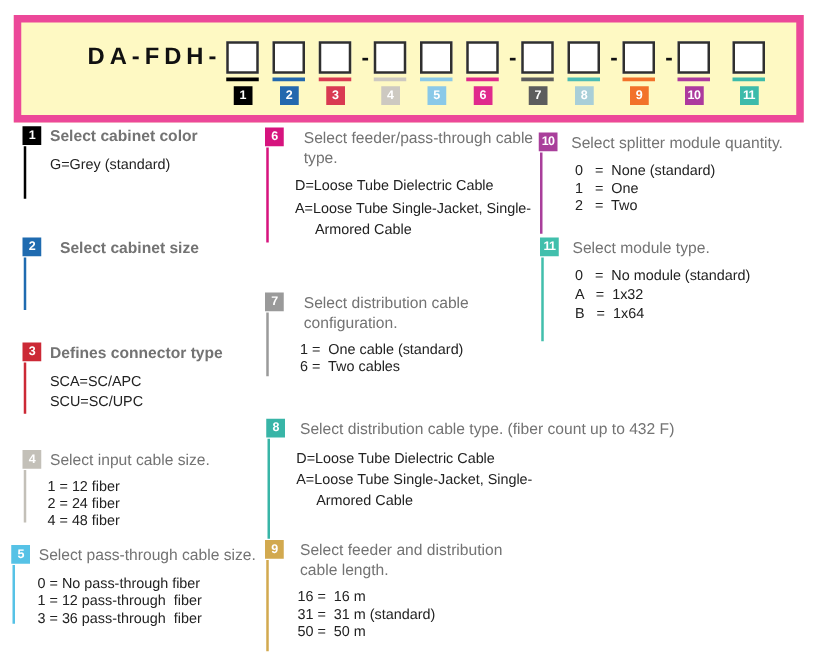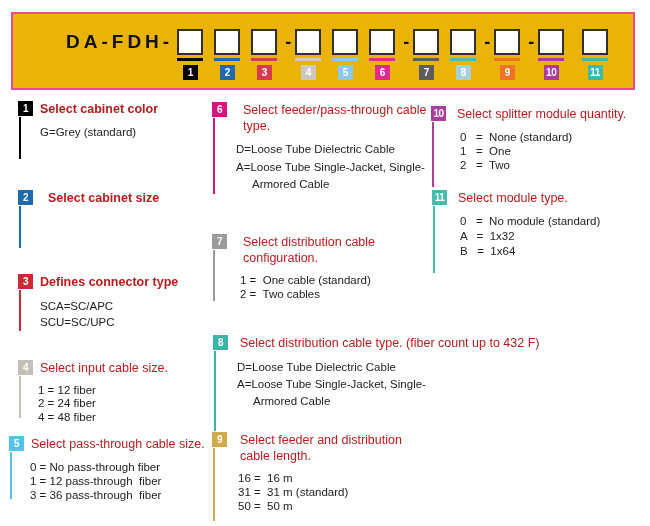--- a/index.html
+++ b/index.html
@@ -3,21 +3,21 @@
 <meta charset="utf-8">
 <style>
   html,body{margin:0;padding:0;background:#ffffff;}
   #stage{
     position:relative;width:650px;height:526px;background:#ffffff;
     font-family:"Liberation Sans", sans-serif;color:#1a1a1a;overflow:hidden;
   }
   
   .diagram{
     position:absolute;left:11px;top:12px;width:620px;height:74px;
-    border:2px solid #ec4899;background:#eab308;
+    border:6px solid #ec4899;background:#fef9c3;
   }
   .pn-row{display:flex;align-items:flex-start;padding:15px 0 0 53px;}
   .prefix{
     font-weight:bold;font-size:19px;letter-spacing:4px;line-height:26px;
     margin-right:4px;color:#111;white-space:nowrap;
   }
   .cell{display:flex;flex-direction:column;align-items:center;width:26px;margin-right:11px;flex:0 0 auto;}
   .pbox{width:22px;height:22px;border:2px solid #2f2f2f;background:#fff;box-sizing:content-box;}
   .punder{width:26px;height:3px;margin-top:3px;}
   .pbadge{
@@ -27,21 +27,21 @@
   .gdash{font-weight:bold;font-size:18px;line-height:26px;margin:0 4px 0 -3px;color:#111;}
   
   .section{position:absolute;}
   .badge{
     position:absolute;left:0;top:0;width:15px;height:15px;color:#fff;
     font-size:10px;font-weight:bold;display:flex;align-items:center;justify-content:center;
     letter-spacing:-0.5px;
   }
   .vline{position:absolute;left:1px;top:16px;width:2px;}
   .content{position:relative;padding-top:1px;}
-  .title{font-size:12.5px;line-height:15.5px;color:#b91c1c;}
+  .title{font-size:12.5px;line-height:15.5px;color:#737373;}
   .title.bold{font-weight:bold;}
   .opts{margin-top:7px;}
   .opt{font-size:11.5px;color:#222;white-space:pre-wrap;}
 </style>
 </head>
 <body>
 
 <div id="stage">
 
   <div class="diagram">
@@ -175,21 +175,21 @@
           </div>
         </div>
       </div>
       <div class="section" style="left: 212px; top: 234px; width: 200px;">
         <span class="badge" style="background:#9a9a9a">7</span>
         <div class="vline" style="background:#9a9a9a;height:51px"></div>
         <div class="content" style="margin-left:31px">
           <div class="title">Select distribution cable configuration.</div>
           <div class="opts" style="margin-left:-3px">
             <div class="opt" style="line-height:14px">1 =  One cable (standard)</div>
-            <div class="opt" style="line-height:14px">2 =  Two cables</div>
+            <div class="opt" style="line-height:14px">6 =  Two cables</div>
           </div>
         </div>
       </div>
       <div class="section" style="left: 213px; top: 335px; width: 420px;">
         <span class="badge" style="background:#38b5a7">8</span>
         <div class="vline" style="background:#38b5a7;height:80px"></div>
         <div class="content" style="margin-left:27px">
           <div class="title">Select distribution cable type. (fiber count up to 432 F)</div>
           <div class="opts" style="margin-left:-3px">
             <div class="opt" style="line-height:17px">D=Loose Tube Dielectric Cable</div>

